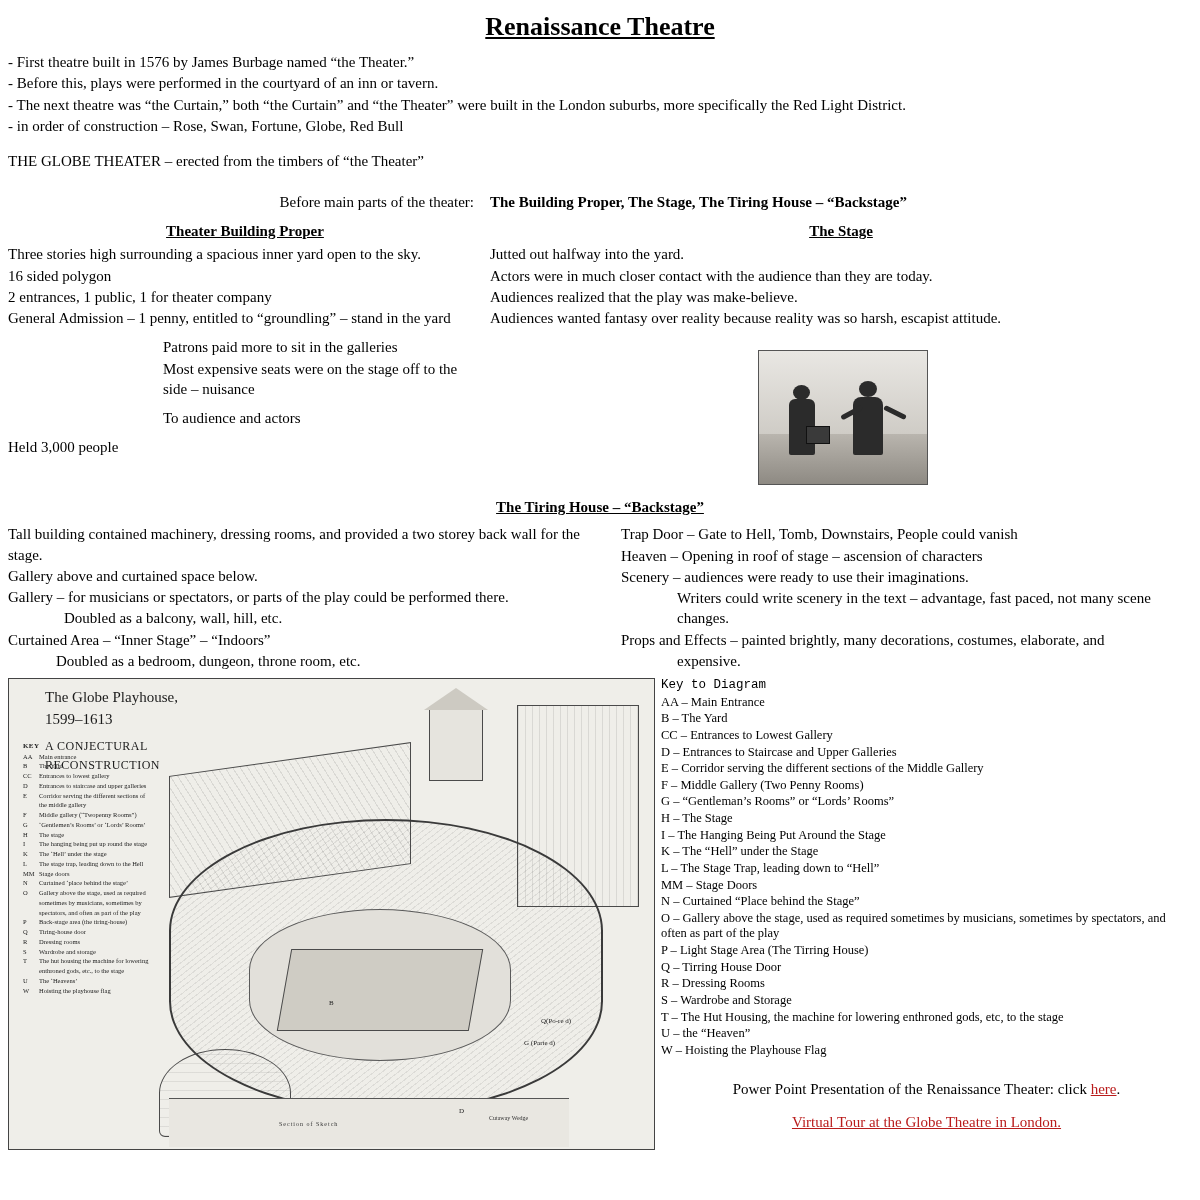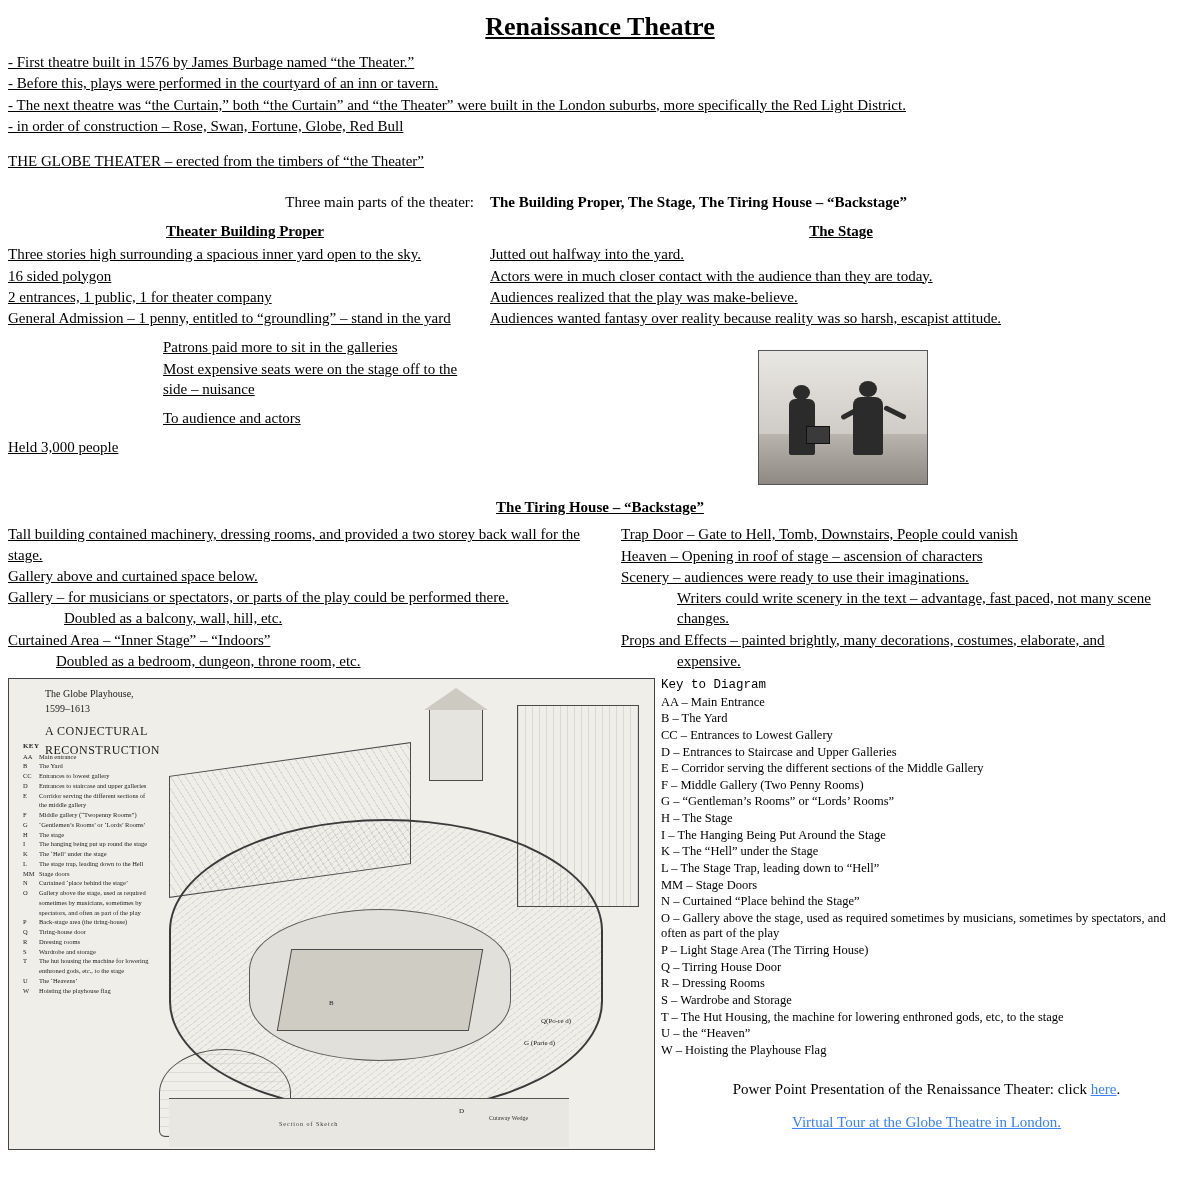--- a/index.html
+++ b/index.html
@@ -24,21 +24,20 @@
     text-align: center;
     font-size: 26px;
     font-weight: bold;
     text-decoration: underline;
     margin: 6px 0 10px 0;
     font-family: "Liberation Serif", serif;
   }
   .line {
     margin: 0 0 1px 0;
     line-height: 1.35;
-    text-decoration: underline;
   }
   .gap {
     height: 14px;
   }
   .gap-sm {
     height: 8px;
   }
   .center-head {
     text-align: center;
     font-weight: bold;
@@ -143,21 +142,21 @@
     overflow: hidden;
   }
   .diagram-box .dtitle {
     position: absolute;
     left: 36px; top: 8px;
     font-size: 11px;
     line-height: 1.45;
     color: #1b1b1b;
     font-family: "Liberation Serif", serif;
   }
-  .diagram-box .dtitle .t1 { font-size: 10px; }
+  .diagram-box .dtitle .t1 { font-size: 15px; }
   .diagram-box .dtitle .t2 { font-size: 12px; letter-spacing: 0.5px; margin-top: 7px;}
   .diagram-box .dkey {
     position: absolute;
     left: 14px; top: 62px;
     width: 130px;
     font-size: 6.5px;
     line-height: 1.5;
     color: #222;
   }
   .diagram-box .dkey .kw { font-weight: bold; font-size: 7px; letter-spacing: 0.4px; }
@@ -287,21 +286,21 @@
     line-height: 1.25;
   }
   .key-panel .kl-title { margin-bottom: 1px; font-family: Liberation Mono, monospace; }
   .key-panel .kl { margin-bottom: 1px; }
   .footer {
     margin-top: 22px;
     text-align: center;
   }
   .footer .pp { margin-bottom: 14px; }
   a {
-    color: #3b82f6;
+    color: #b91c1c;
     margin-top: 14px;
   }
   .ul { text-decoration: underline; }
 </style>
 </head>
 <body>
 
 <div class="page">
 
   <h1 class="title">Renaissance Theatre</h1>
@@ -314,21 +313,21 @@
   </div>
 
   <div class="gap"></div>
 
   <div class="line">THE GLOBE THEATER – erected from the timbers of “the Theater”</div>
 
   <div class="gap"></div>
   <div class="gap-sm"></div>
 
   <div class="threeparts">
-    <div class="label">Three main parts of the theater:</div>
+    <div class="label">Before main parts of the theater:</div>
     <div class="value">The Building Proper, The Stage, The Tiring House – “Backstage”</div>
   </div>
 
   <div class="twocol">
     <div class="col-left">
       <div class="colhead">Theater Building Proper</div>
       <div class="line">Three stories high surrounding a spacious inner yard open to the sky.</div>
       <div class="line">16 sided polygon</div>
       <div class="line">2 entrances, 1 public, 1 for theater company</div>
       <div class="line">General Admission – 1 penny, entitled to “groundling” – stand in the yard</div>

